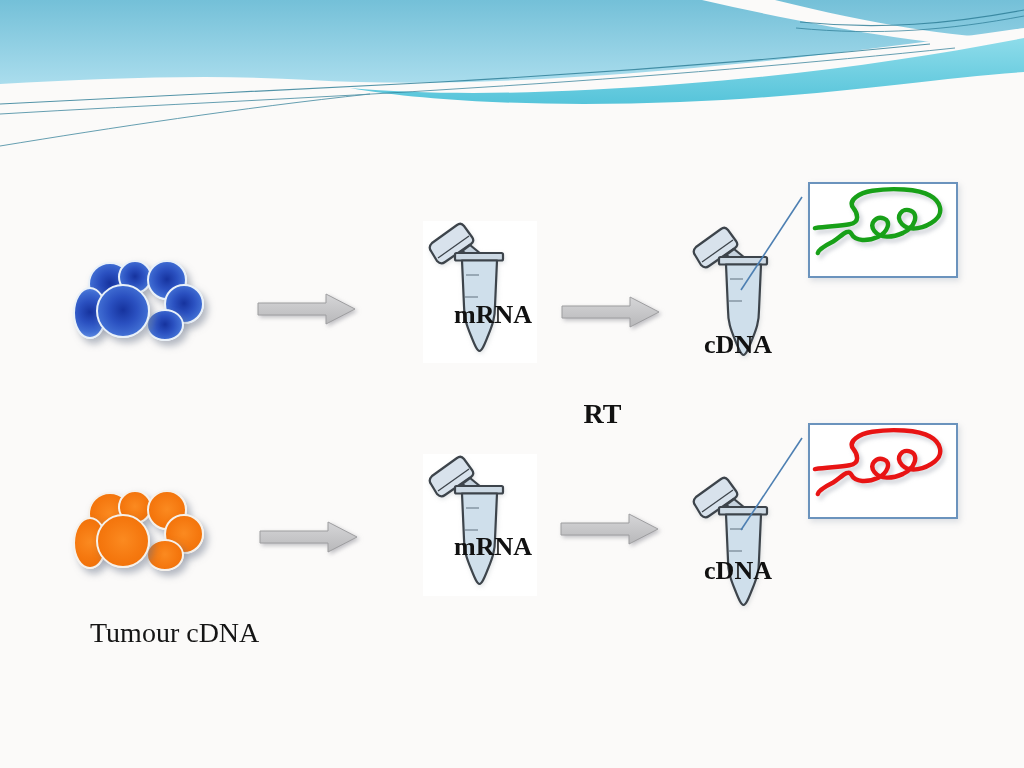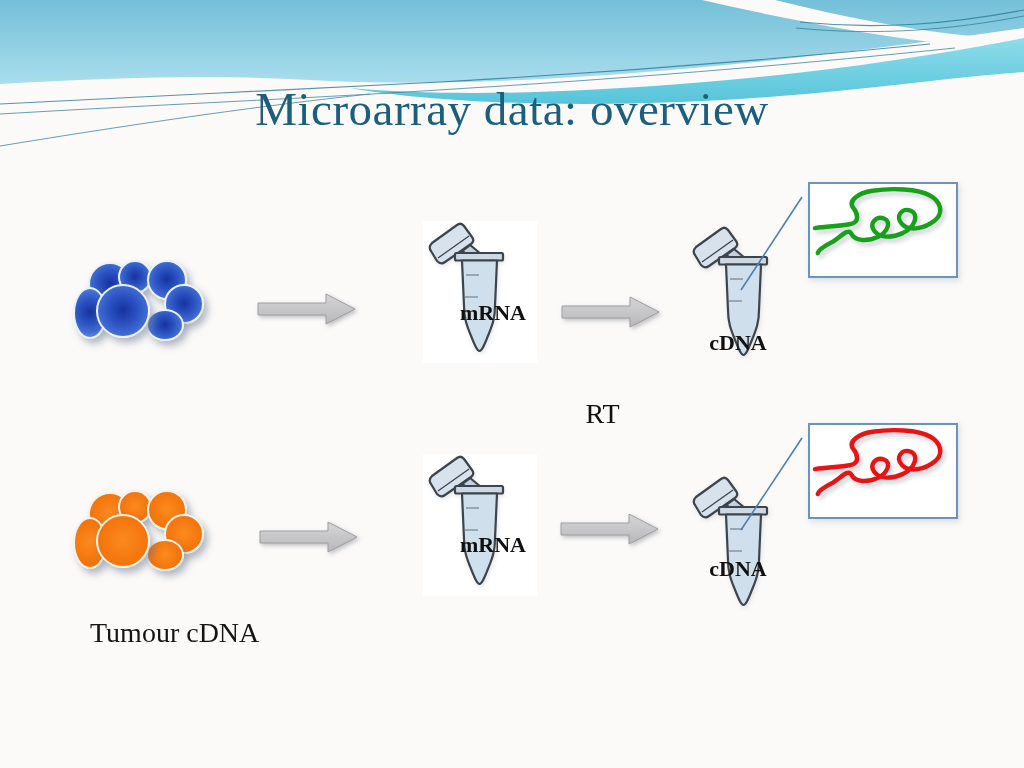--- a/index.html
+++ b/index.html
@@ -36,23 +36,23 @@
   .cC { left:79px; top:7px;  width:40px; height:40px; }
   .cD { left:96px; top:31px; width:40px; height:40px; }
   .cE { left:5px;  top:34px; width:34px; height:52px; }
   .cG { left:78px; top:56px; width:38px; height:32px; }
   .cF { left:28px; top:31px; width:54px; height:54px; }
   
   .cell-label { position:absolute; font-size:28px; color:#151515; }
   .lbl-normal { left:90px; top:382px; }
   .lbl-tumour { left:90px; top:617px; }
   .tube-label { position:absolute; width:120px; text-align:center;
-                font-size:22px; font-weight:bold; color:#111; z-index:6; }
+                font-size:26px; font-weight:bold; color:#111; z-index:6; }
   .rt-label  { position:absolute; left:560px; top:398px; width:85px;
-               text-align:center; font-size:28px; font-weight:normal; color:#111; }
+               text-align:center; font-size:28px; font-weight:bold; color:#111; }
   
   .arrow { position:absolute; width:100px; height:36px;
            filter:drop-shadow(2px 2px 2px rgba(140,140,150,.55)); }
   
   .tube-bg { position:absolute; width:114px; height:142px; background:#ffffff; }
   .tube { position:absolute; width:110px; height:145px; z-index:5;
           filter:drop-shadow(1px 2px 2px rgba(140,150,160,.25)); }
   
   .callout { position:absolute; width:68px; height:100px; z-index:7; }
   .strand-box {
@@ -83,21 +83,20 @@
     <path d="M1024,38 C920,58 810,74 680,84 C550,94 440,96 350,88 C430,102 550,107 680,102 C820,97 935,78 1024,72 Z" fill="url(#cyanGrad)"></path>
     <g fill="none" stroke="#2a7b94" stroke-width="1.2" opacity="0.8">
       <path d="M0,104 C140,96 300,90 440,82 C620,72 790,58 930,44"></path>
       <path d="M0,114 C150,105 320,98 470,88 C650,77 820,62 955,48" stroke-width="0.9"></path>
       <path d="M0,146 C110,128 240,108 370,94" stroke-width="0.9"></path>
       <path d="M1024,10 C950,24 880,30 800,22"></path>
       <path d="M1024,16 C950,30 878,36 796,28" stroke-width="0.9"></path>
     </g>
   </svg>
 
-  <div class="title">Microarray data: overview</div>
 
   <div class="cluster cluster-normal">
     <span class="cell cA"></span>
     <span class="cell cB"></span>
     <span class="cell cC"></span>
     <span class="cell cD"></span>
     <span class="cell cE"></span>
     <span class="cell cG"></span>
     <span class="cell cF"></span>
   </div>

